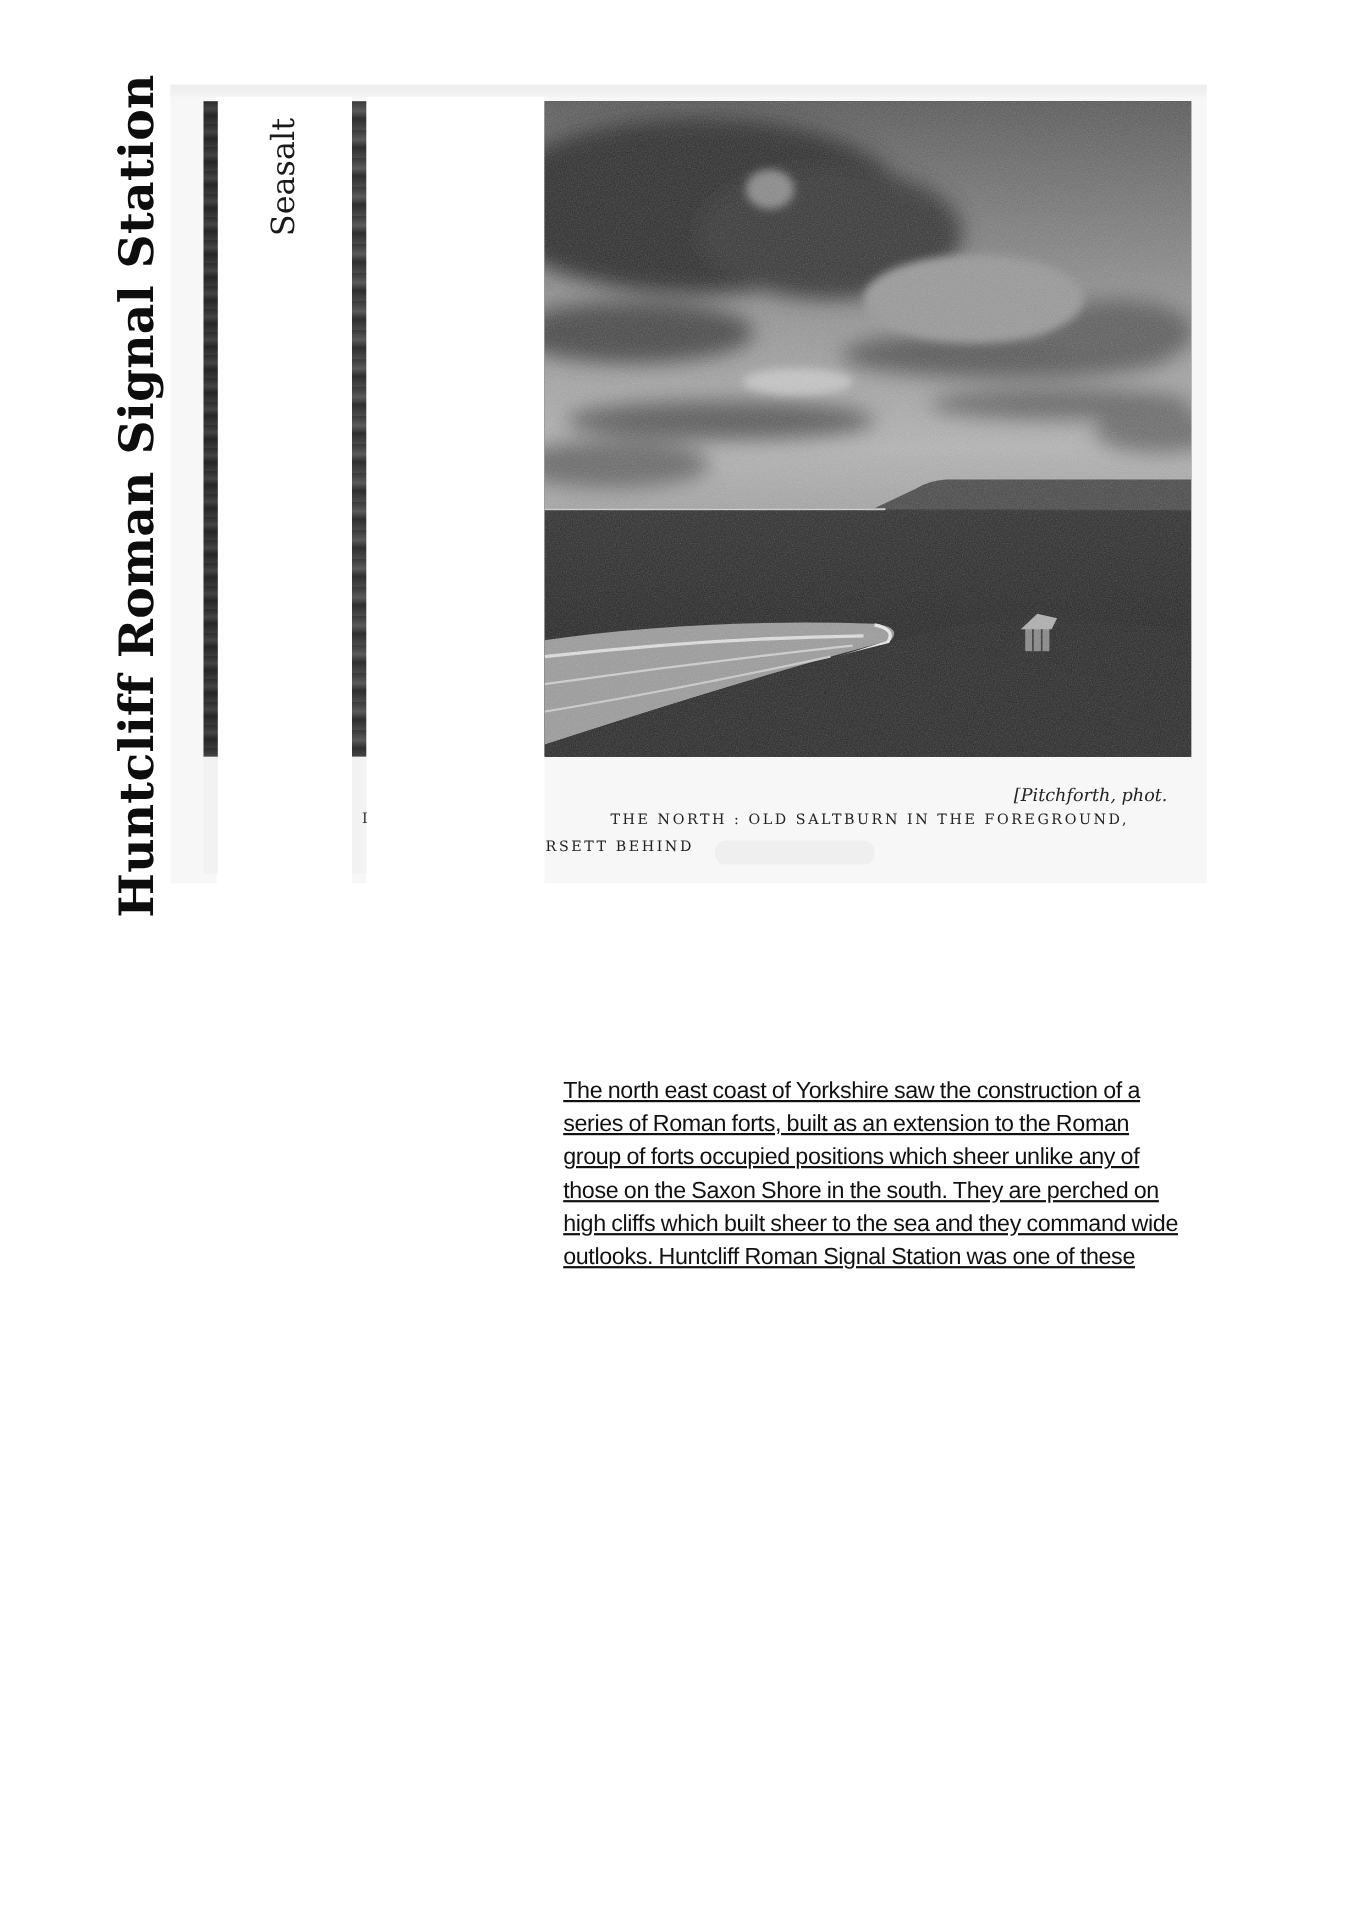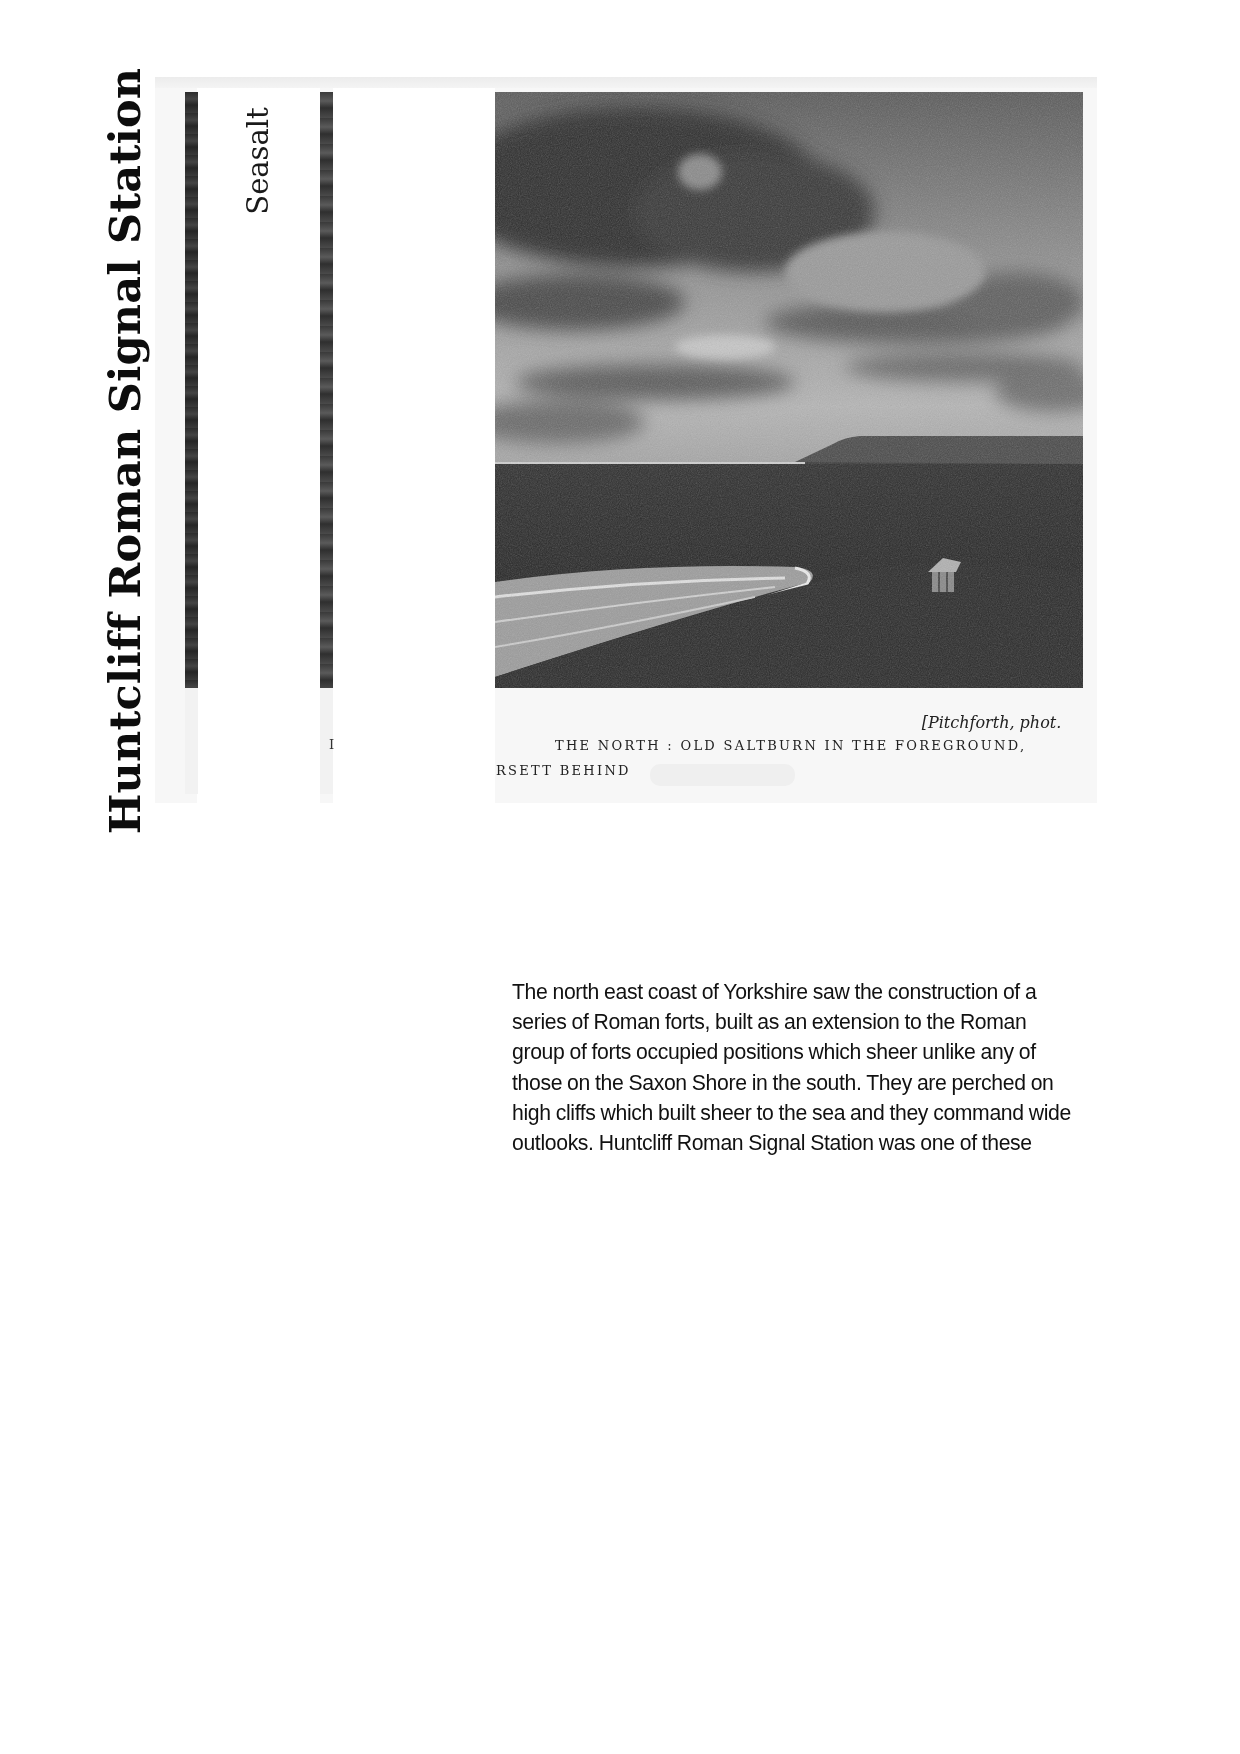--- a/index.html
+++ b/index.html
@@ -71,21 +71,21 @@
       position: absolute; left: 650px; top: 764px; width: 145px; height: 22px;
       background: #efefef; border-radius: 10px;
     }
 
     
     .body-text {
       position: absolute; left: 512px; top: 977px; width: 660px;
       font-family: "Liberation Sans", sans-serif; font-size: 21.2px; line-height: 30.2px;
       color: #111111; letter-spacing: -0.35px; word-spacing: -0.5px;
     }
-    .body-text .line { display: block; white-space: pre; }
+    .body-text .line { display: block; white-space: pre; text-decoration: underline; }
   </style>
 </head>
 <body>
 
 <div class="title-vert">
   <span>Huntcliff Roman Signal Station</span>
 </div>
 
 <div class="scan-bg"></div>
 <div class="scan-topband"></div>

